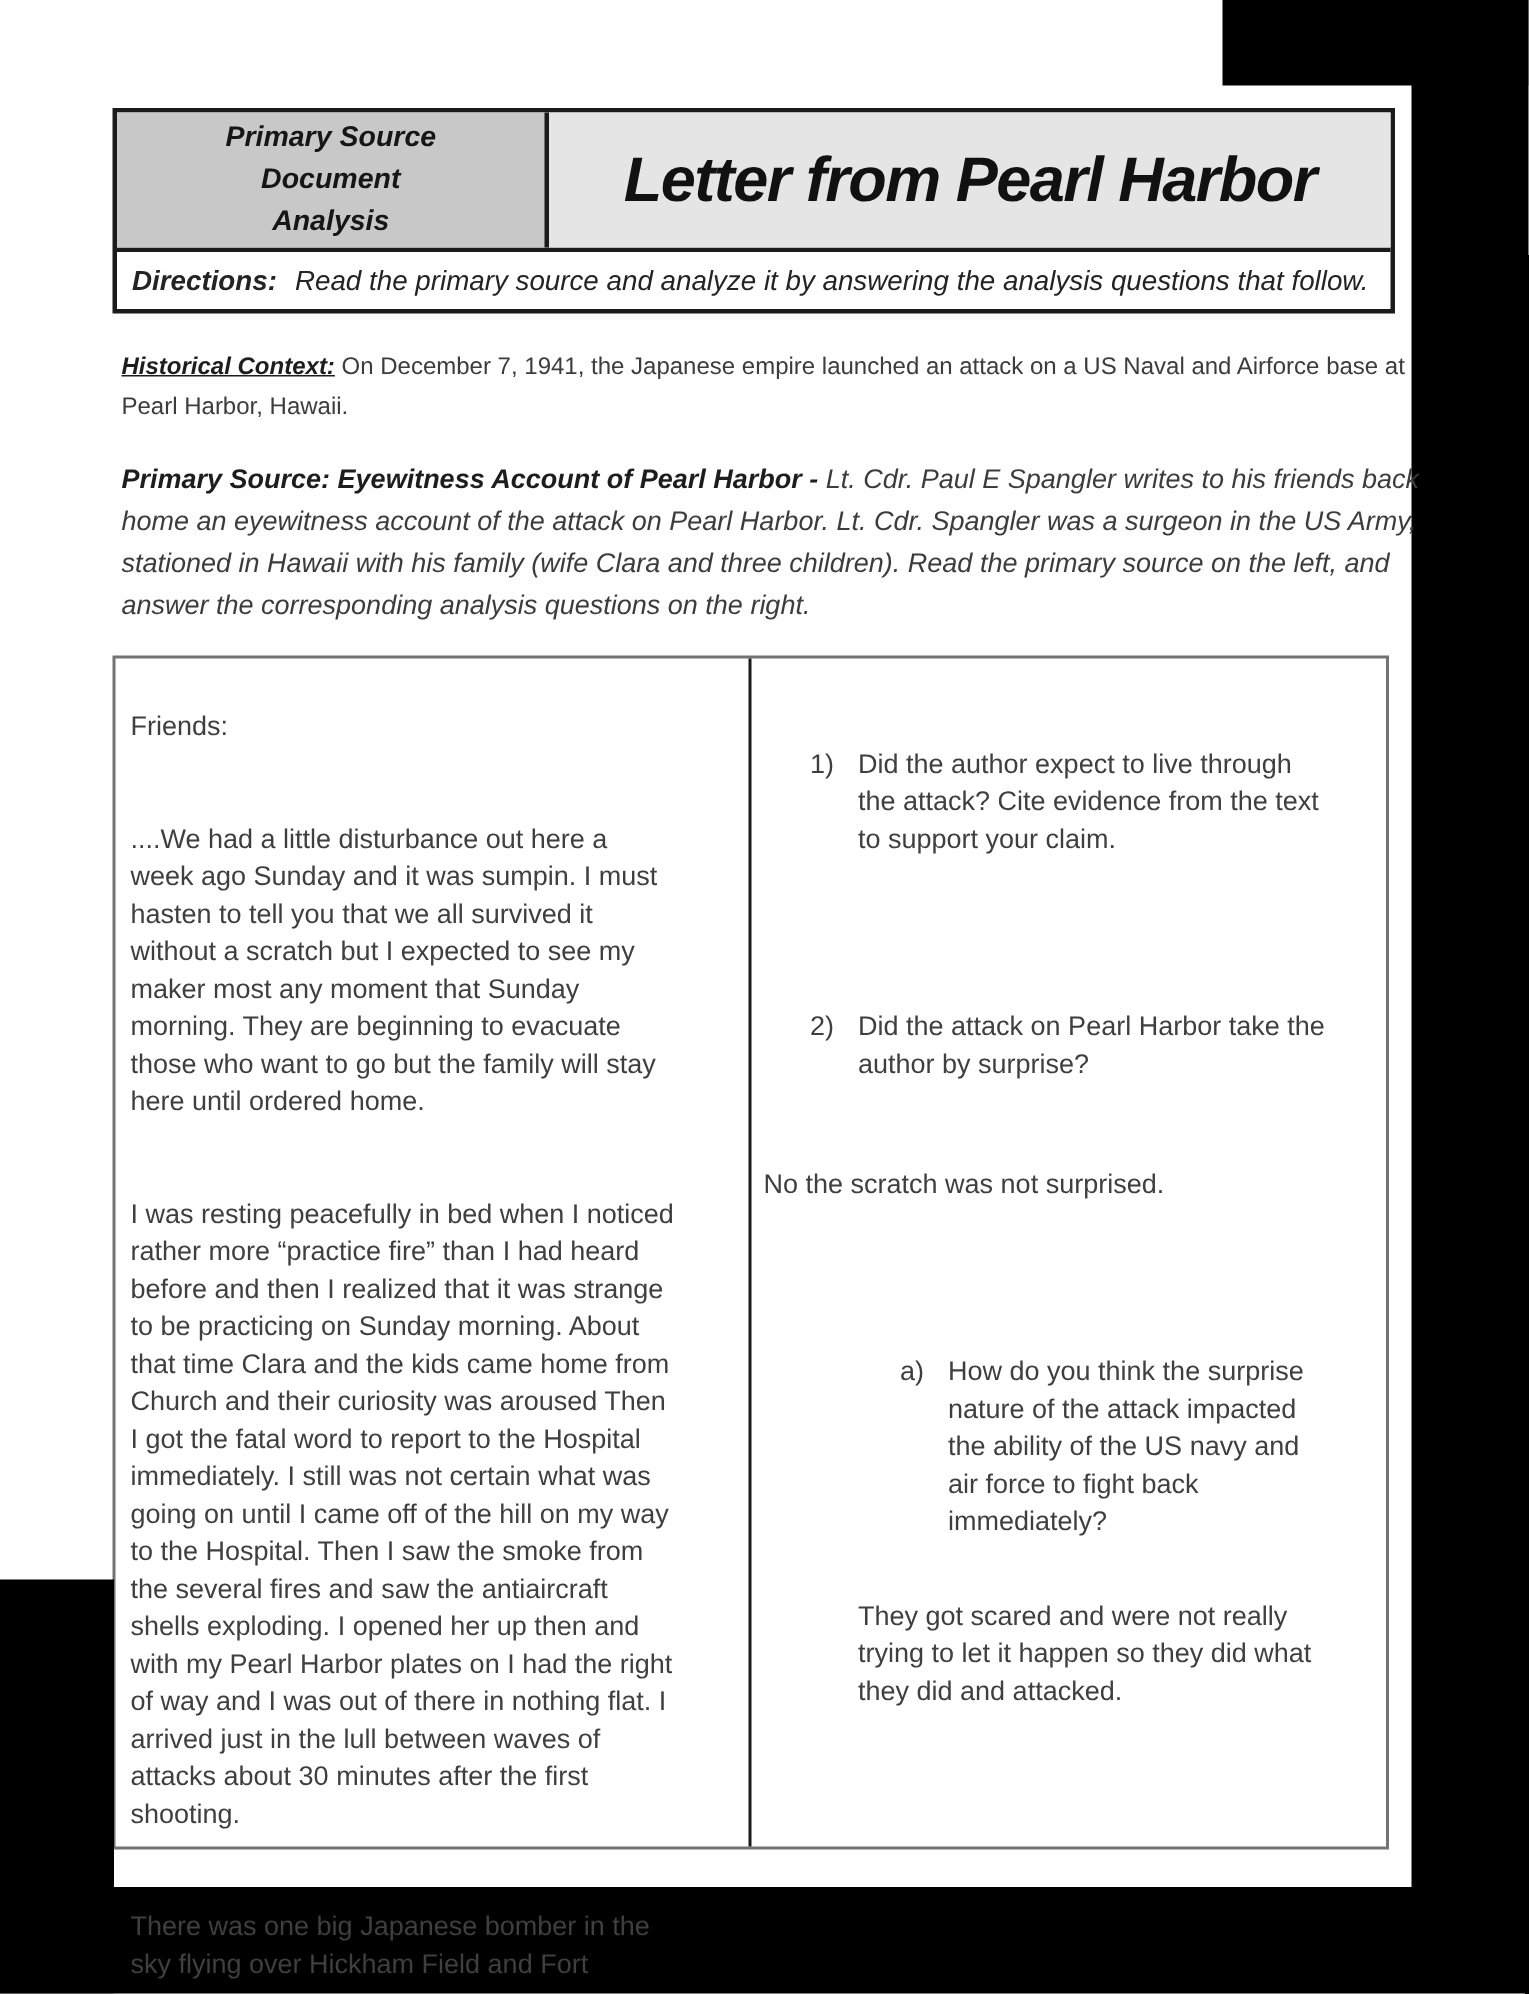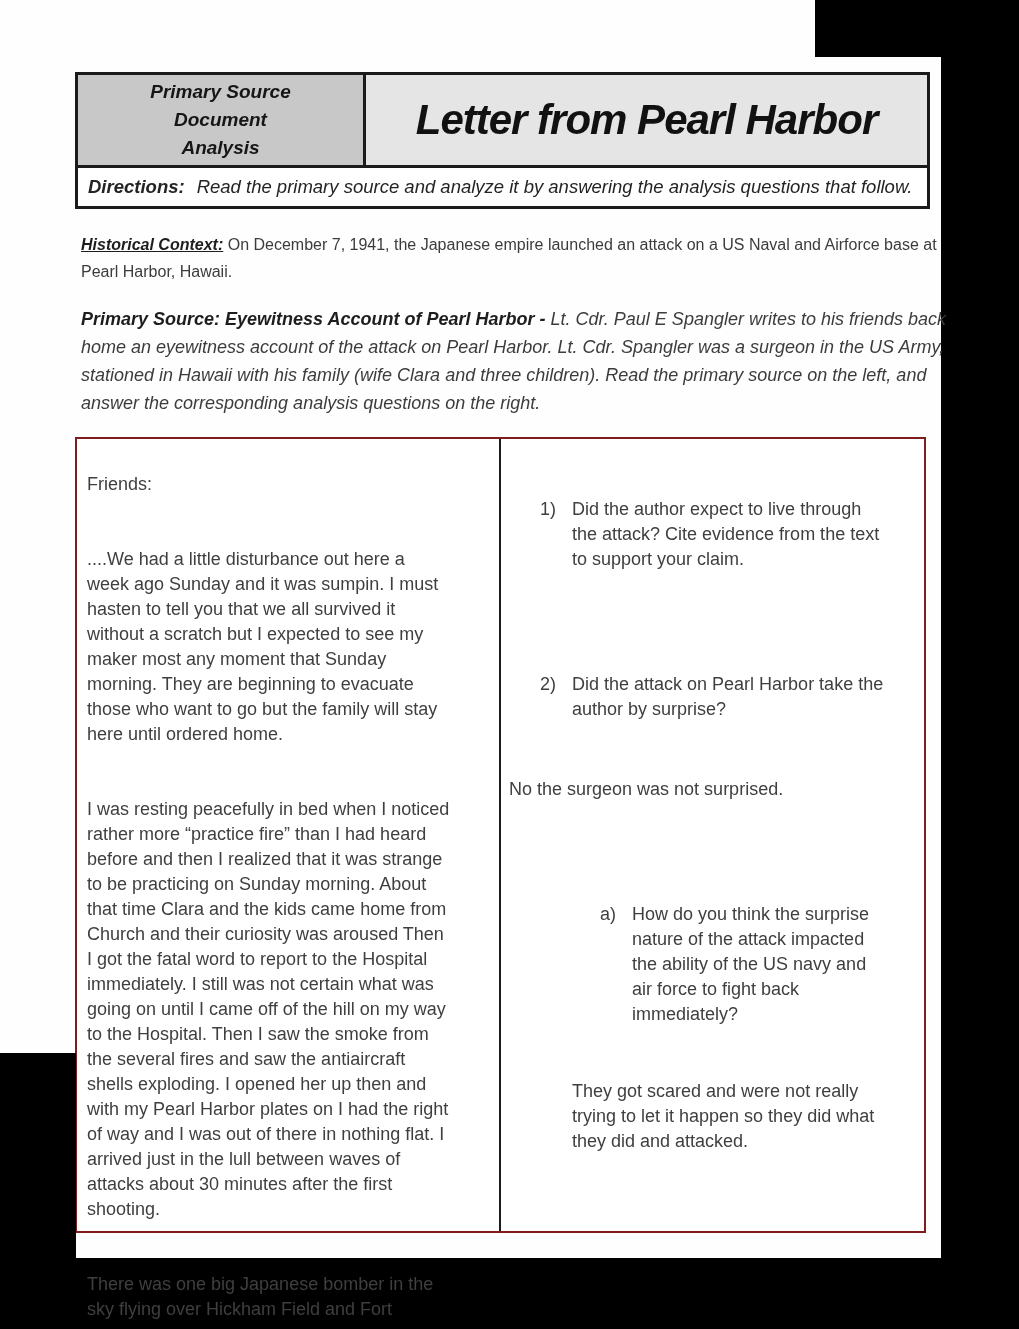--- a/index.html
+++ b/index.html
@@ -69,21 +69,21 @@
     position:absolute; left:81px; top:305px; width:866px;
     font-size:18px; line-height:28px; color:#3c3c3c;
     font-style:italic;
   }
   .source-label { font-weight:bold; color:#1d1d1d; }
 
   
   .analysis-table {
     position:absolute; left:75px; top:437px;
     width:851px; height:796px;
-    border:2px solid #7f1d1d;
+    border:2px solid #737373;
     display:flex;
     background:#fff;
   }
   .letter-col {
     width:424px;
     border-right:2px solid #1b1b1b;
     padding:8px 4px 0 10px;
   }
   .questions-col {
     flex:1;
@@ -96,21 +96,21 @@
   .letter-col p { margin:0 0 25px 0; }
 
   .q-item { display:flex; margin-left:31px; }
   .q-item .q-num { width:32px; flex:none; }
   .q-sub { margin-left:91px; }
   .q-sub .q-num { width:32px; flex:none; }
   .answer { margin:0; }
   .answer-indent { margin-left:63px; }
   .gap-50 { margin-top:50px; }
   .gap-30 { margin-top:30px; }
-  .gap-27 { margin-top:27px; }
+  .gap-27 { margin-top:13px; }
 </style>
 </head>
 <body>
 
 <div class="page">
 
   <div class="header-table">
     <div class="header-row1">
       <div class="badge-cell">
         <div class="badge-text">Primary Source
@@ -171,21 +171,21 @@
         <span class="q-text">Did the author expect to live through
 the attack? Cite evidence from the text
 to support your claim.</span>
       </div>
 
       <div class="q-item gap-50">
         <span class="q-num">2)</span>
         <span class="q-text">Did the attack on Pearl Harbor take the
 author by surprise?</span>
       </div>
-      <div class="answer gap-30">No the surgeon was not surprised.</div>
+      <div class="answer gap-30">No the scratch was not surprised.</div>
 
       <div class="q-item q-sub gap-50">
         <span class="q-num">a)</span>
         <span class="q-text">How do you think the surprise
 nature of the attack impacted
 the ability of the US navy and
 air force to fight back
 immediately?</span>
       </div>
       <div class="answer answer-indent gap-27">They got scared and were not really

